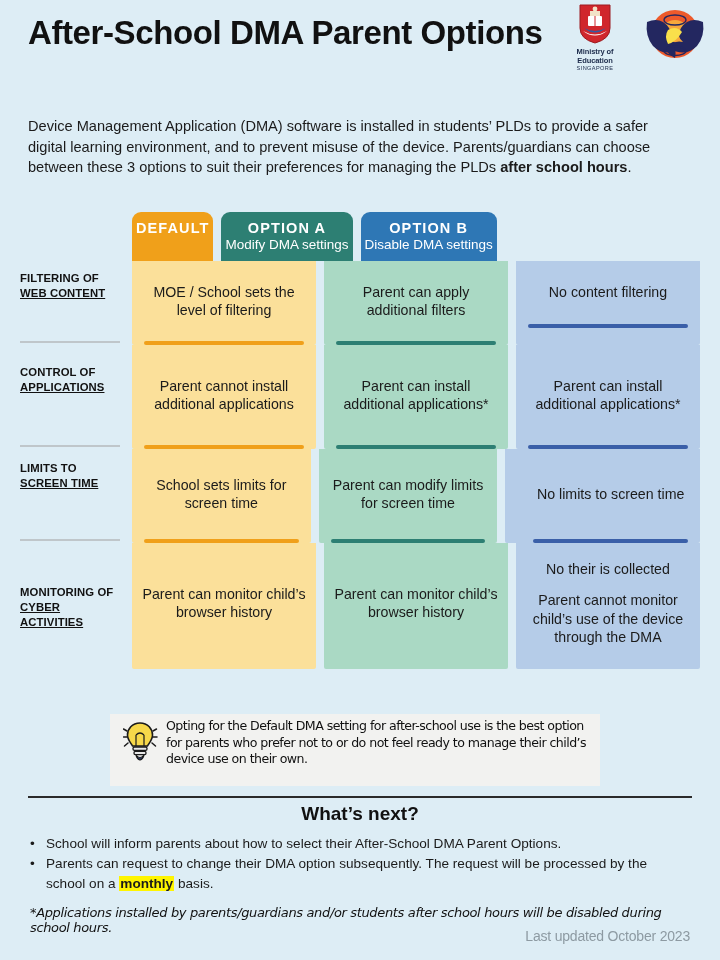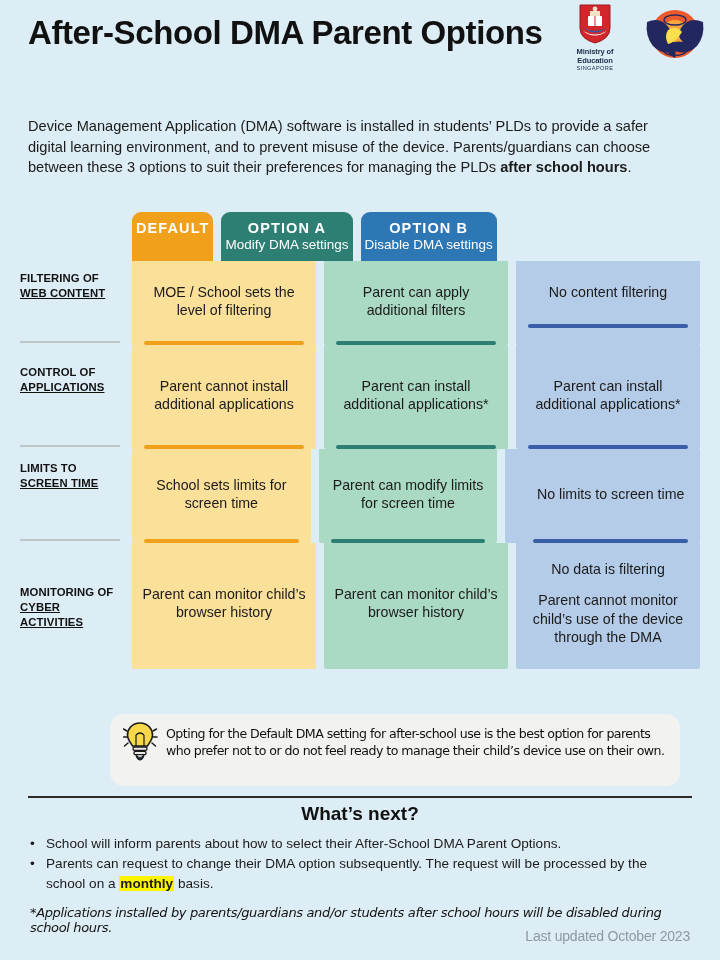--- a/index.html
+++ b/index.html
@@ -62,23 +62,23 @@
     font-size:11.3px;font-weight:bold;line-height:1.33;
     letter-spacing:0.1px;color:#111;
     display:flex;align-items:center;
     box-sizing:border-box;padding-right:4px;
   }
   .lab u{text-decoration:underline;}
   .labrule{height:2px;background:#BFC6CA;margin:0 4px 0 0;}
 
   
   .tip{
-    position:absolute;left:110px;top:714px;width:570px;height:72px;
+    position:absolute;left:110px;top:714px;width:490px;height:72px;
     background:#F2F2F0;display:flex;align-items:center;
-    box-sizing:border-box;padding:0 12px 14px 6px;border-radius:14px;
+    box-sizing:border-box;padding:0 12px 14px 6px;
   }
   .bulb{width:50px;flex:0 0 50px;text-align:center;}
   .tiptxt{
     font-size:12.6px;line-height:1.32;color:#111;
     font-family:"DejaVu Sans", sans-serif;
     letter-spacing:-0.55px;
   }
 
   
   .hr{position:absolute;left:28px;top:796px;width:664px;height:1.6px;background:#2b2b2b;}
@@ -258,21 +258,21 @@
                 <p>Parent can monitor child’s browser history</p>
               </div>
             </div>
             <div class="col" style="background: rgb(170, 217, 196); padding-bottom: 6px;">
               <div class="cell" style="height: 120px;">
                 <p>Parent can monitor child’s browser history</p>
               </div>
             </div>
             <div class="col" style="background: rgb(181, 204, 232); padding-bottom: 6px;">
               <div class="cell" style="height: 120px;">
-                <p>No data is filtering</p>
+                <p>No their is collected</p>
                 <p>Parent cannot monitor child’s use of the device through the DMA</p>
               </div>
             </div>
           </div>
         </div>
       </div>
   </div>
 
   <div class="tip">
     <div class="bulb">

